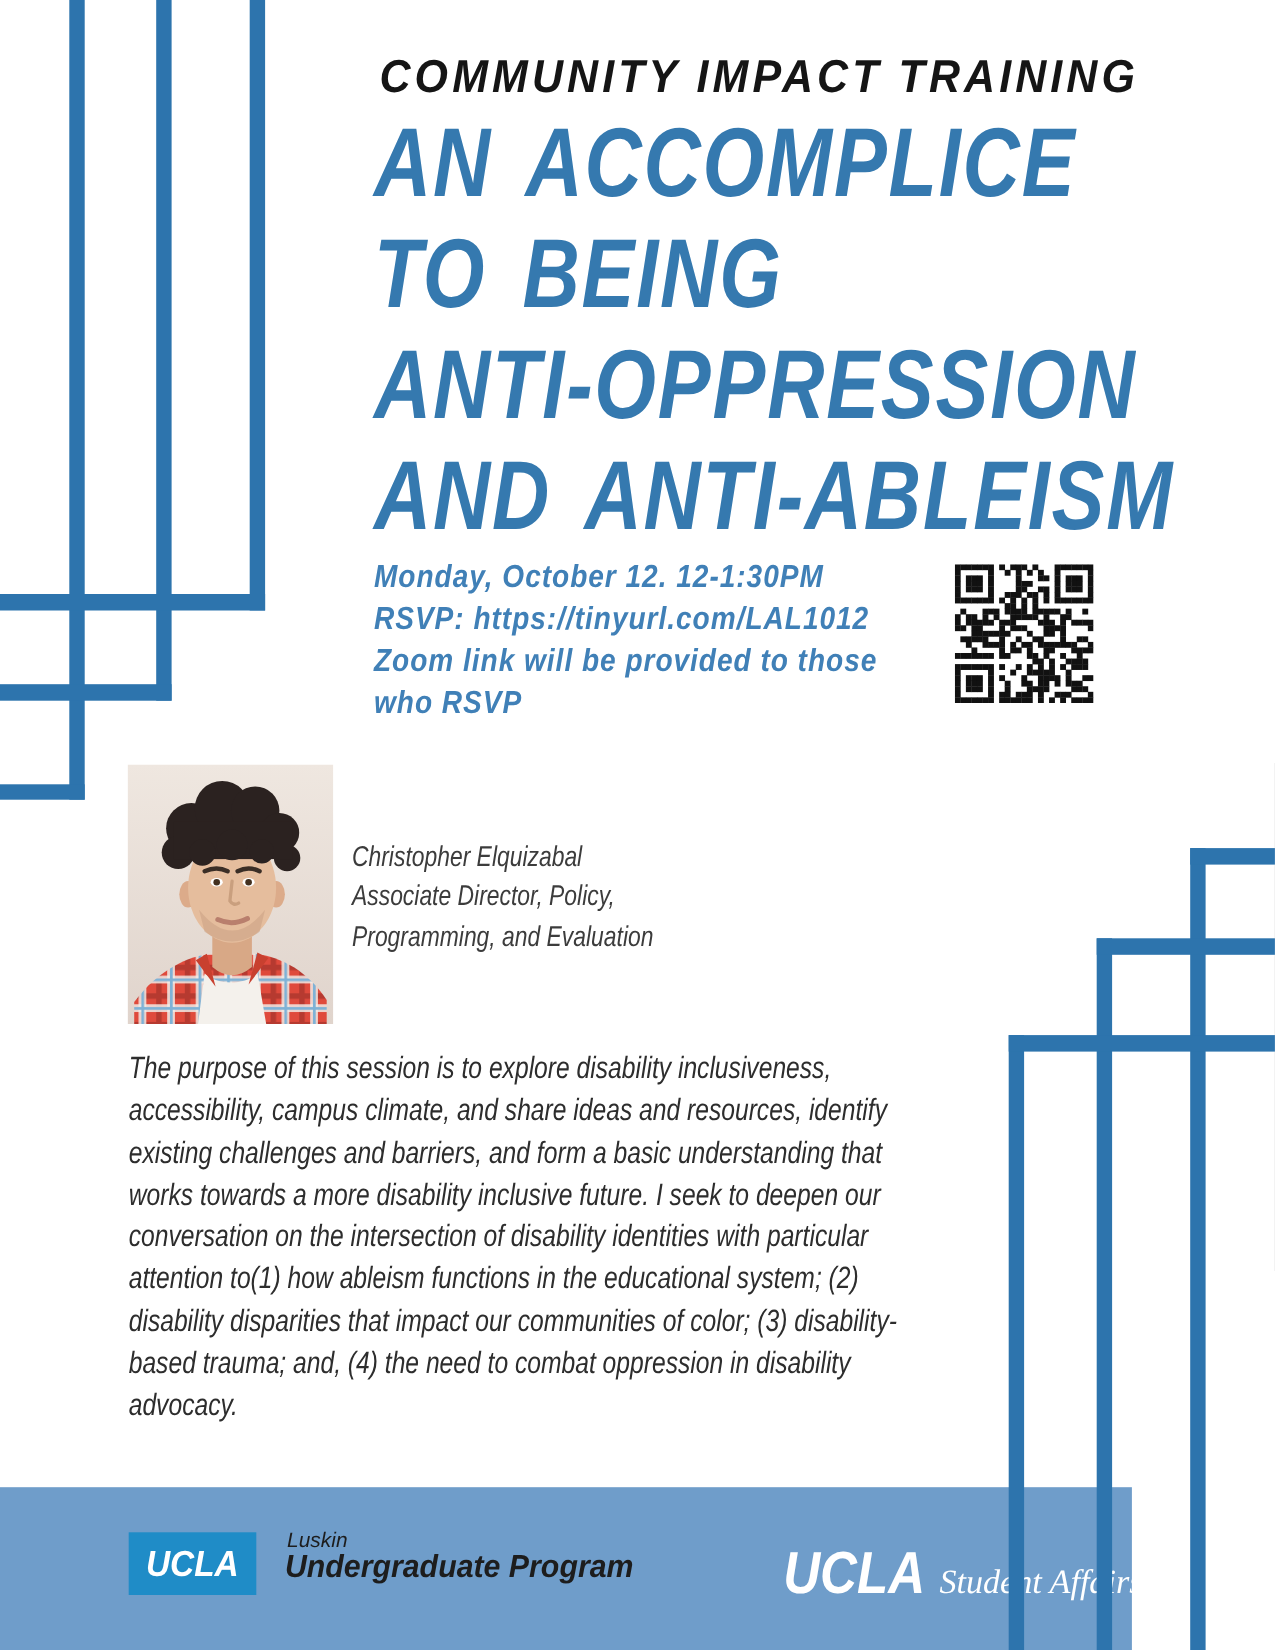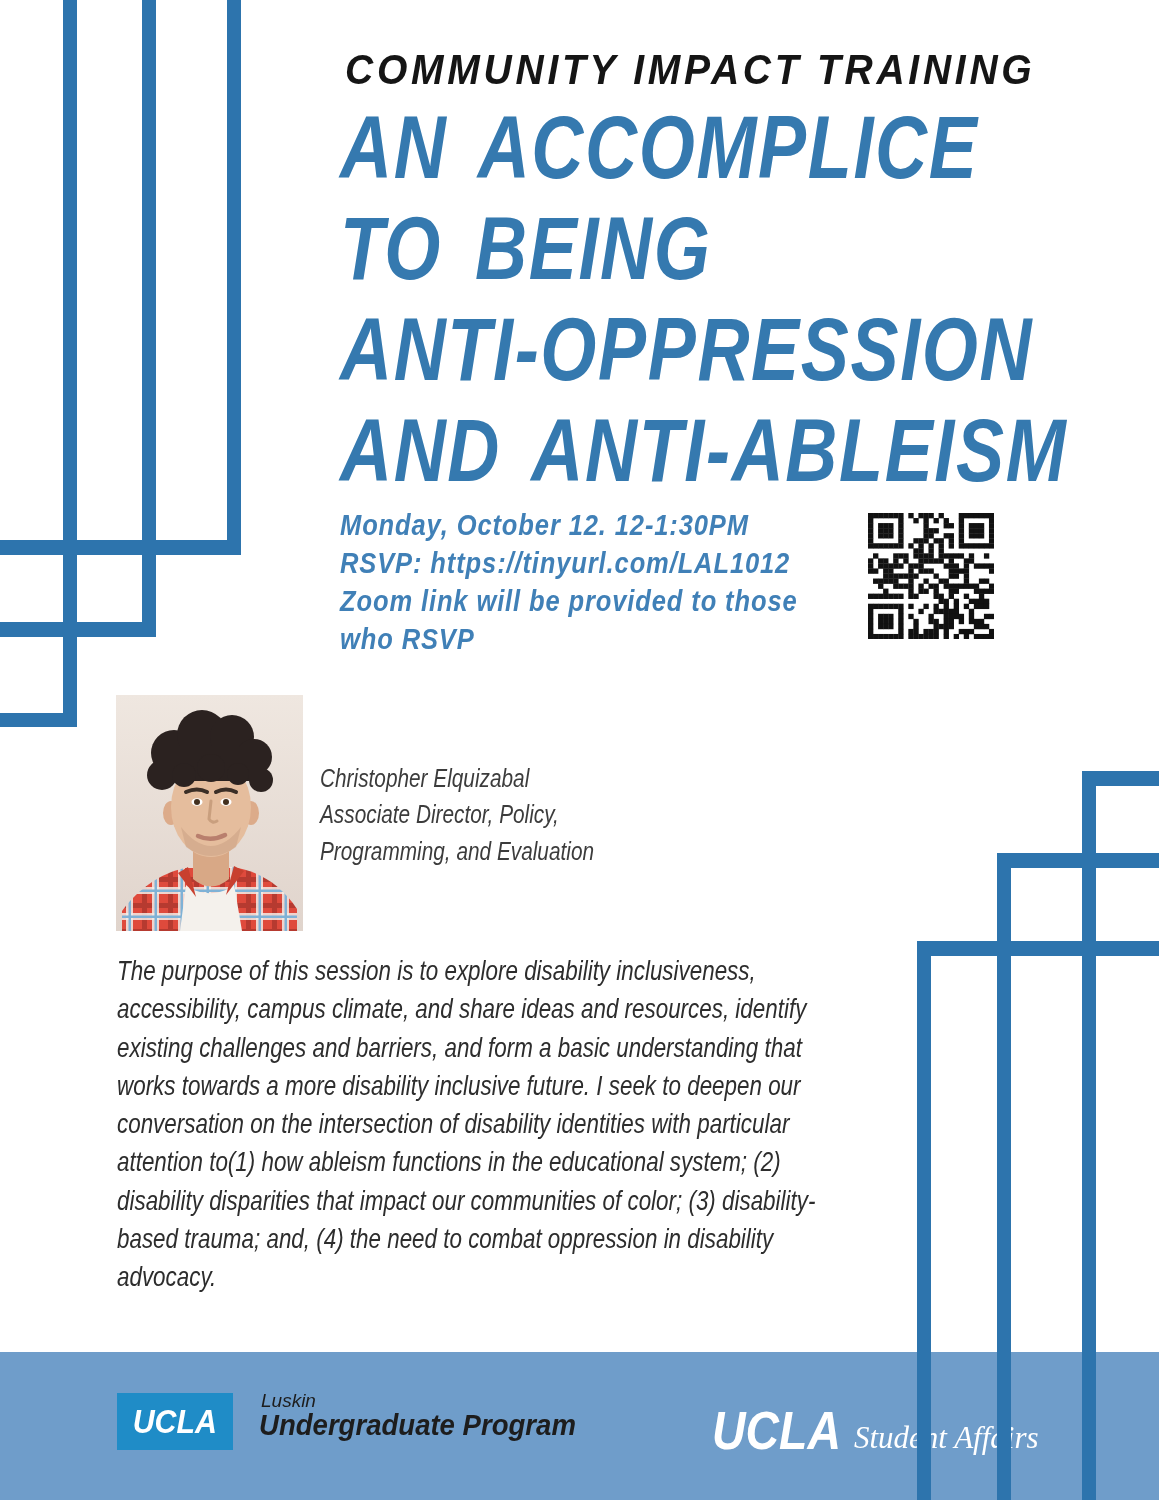--- a/index.html
+++ b/index.html
@@ -54,21 +54,21 @@
     font-size:26px;line-height:36.3px;color:var(--speaker-text,#3c3c3c);
     white-space:nowrap;transform:scaleX(0.8);transform-origin:left top;
   }
   
   .bodytext{
     position:absolute;left:117px;top:952px;width:935px;
     font-size:28px;line-height:38.3px;color:var(--body-text,#2d2d2d);
     transform:scaleX(0.8);transform-origin:left top;
   }
   
-  .footer{position:absolute;left:0;top:1352px;width:1159px;height:148px;
+  .footer{position:absolute;left:0;top:1352px;width:1029px;height:148px;
     background:var(--footer-band-blue,#6f9dca);z-index:1;}
   .f-item{position:absolute;z-index:6;}
   .luskin-box{
     left:117px;top:41px;width:116px;height:57px;
     background:var(--ucla-box-blue,#1f8cc7);
     display:flex;align-items:center;justify-content:center;
   }
   .luskin-box span{
     color:#fff;font-size:33px;font-weight:700;letter-spacing:0;
     transform:scaleX(0.92);

